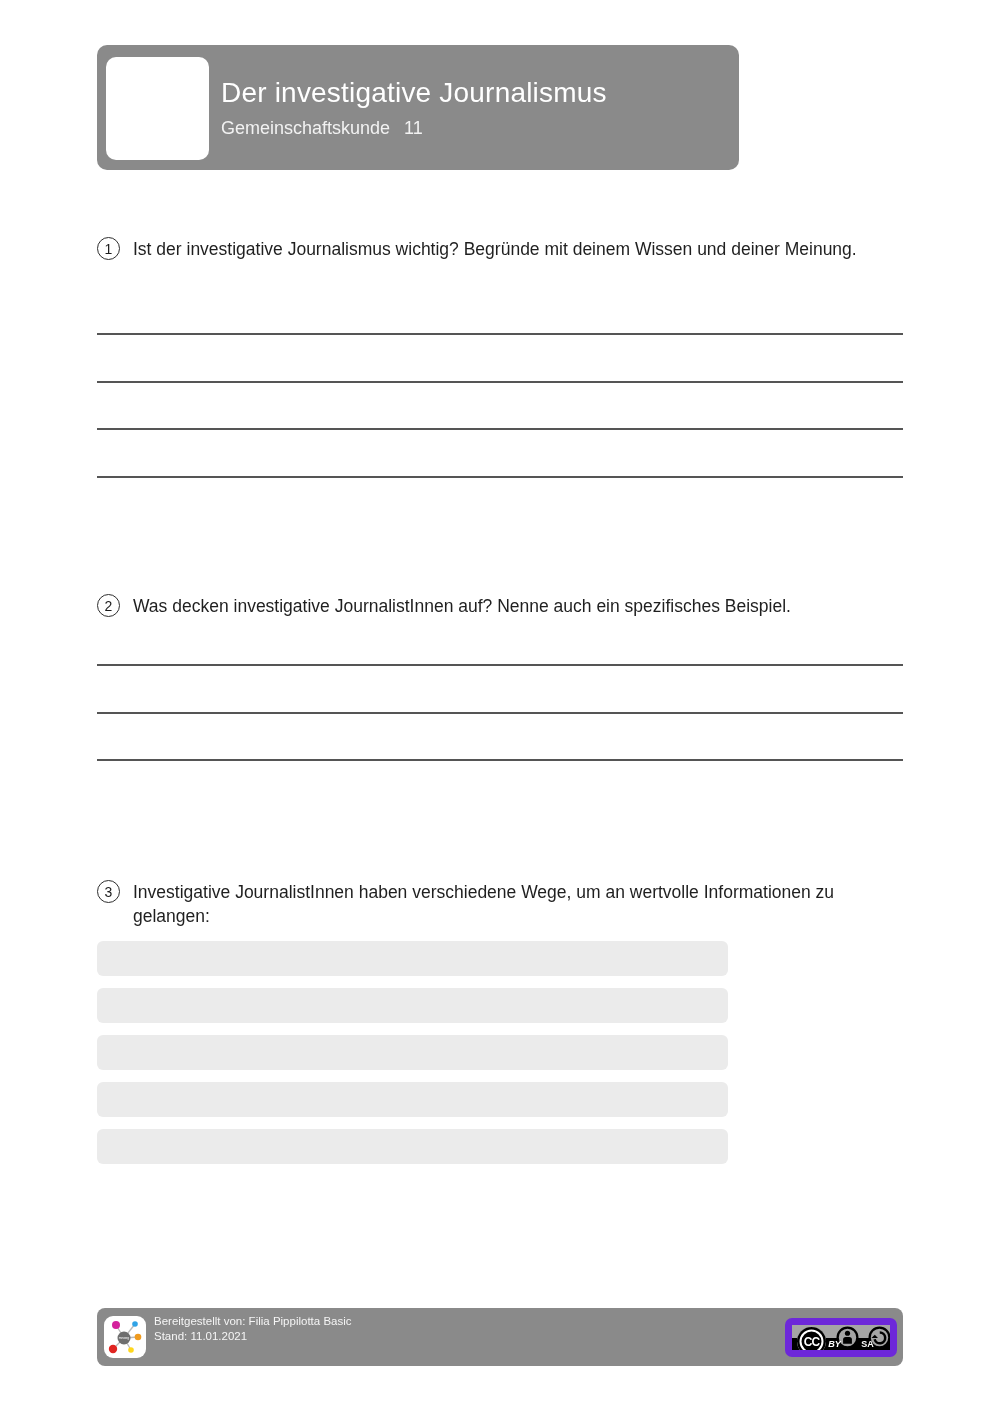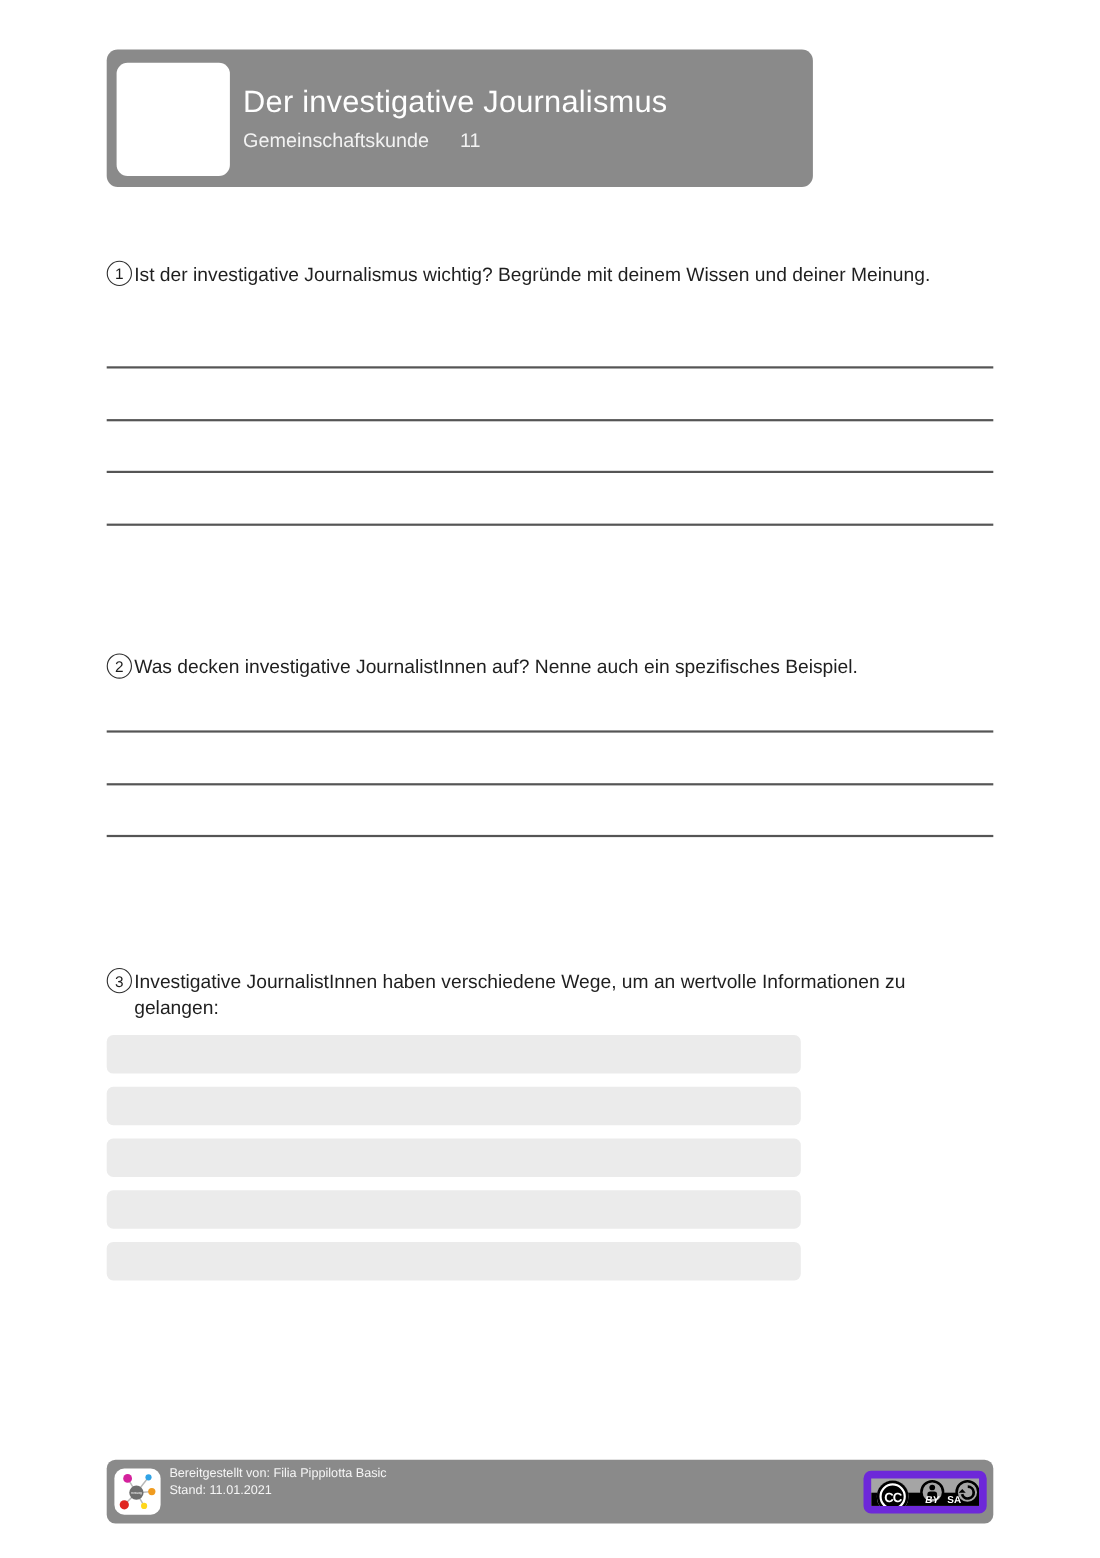--- a/index.html
+++ b/index.html
@@ -25,37 +25,37 @@
   .header-title {
     position:absolute; left:124px; top:32px;
     font-size:28px; line-height:32px; color:#ffffff;
     letter-spacing:0.2px; white-space:nowrap;
   }
   .header-subtitle {
     position:absolute; left:124px; top:72px;
     font-size:18px; line-height:22px; color:#f2f2f2;
     white-space:nowrap;
   }
-  .header-subtitle .grade { margin-left:28px; }
+  .header-subtitle .grade { margin-left:14px; }
 
   
   .question { position:absolute; left:97px; width:806px; }
   .q1 { top:237px; }
   .q2 { top:594px; }
   .q3 { top:880px; }
   .q-row { display:flex; align-items:flex-start; }
   .q-num {
     flex:none; width:23px; height:23px;
     border:1.6px solid #2e2e2e; border-radius:50%;
     box-sizing:border-box;
     display:flex; align-items:center; justify-content:center;
     font-size:14px; color:#1c1c1c; margin-top:0px;
   }
   .q-text {
-    margin-left:2px; width:768px;
+    margin-left:13px; width:768px;
     font-size:17.5px; line-height:24px; color:#1f1f1f;
   }
 
   
   .answer-lines { position:absolute; left:97px; width:806px; }
   .lines-q1 { top:333px; }
   .lines-q2 { top:664px; }
   .answer-line {
     height:2px; background:#555555; margin-bottom:45.5px;
   }
@@ -65,21 +65,21 @@
   .answer-boxes { position:absolute; left:97px; top:941px; width:631px; }
   .answer-box {
     height:35px; background:#ebebeb; border-radius:6px;
     margin-bottom:12px;
   }
 
   
   .footer {
     position:absolute; left:97px; top:1308px;
     width:806px; height:58px;
-    background:#8a8a8a; border-radius:8px;margin-top:19px;
+    background:#8a8a8a; border-radius:8px;
   }
   .footer-logo {
     position:absolute; left:7px; top:8px;
     width:42px; height:42px;
     background:#ffffff; border-radius:9px;
   }
   .footer-meta {
     position:absolute; left:57px; top:6px;
     font-size:11.5px; line-height:14.5px; color:#f5f5f5;
     white-space:nowrap;
@@ -111,21 +111,21 @@
     display:flex; align-items:center; justify-content:center;
   }
   .cc-icon { position:absolute; top:1px; width:23px; height:23px; }
   .cc-icon.by { left:44px; }
   .cc-icon.sa { left:76px; }
   .cc-label {
     position:absolute; bottom:0px; width:23px; height:12px;
     font-size:9px; font-weight:bold; color:#fff; text-align:center;
     line-height:12px;
   }
-  .cc-label.by { left:44px;font-style:italic; }
+  .cc-label.by { left:31px;font-style:italic; }
   .cc-label.sa { left:64px; }
 </style>
 </head>
 <body>
 
 <div class="page">
 
   <div class="header">
     <div class="header-logo"></div>
     <div class="header-title">Der investigative Journalismus</div>

